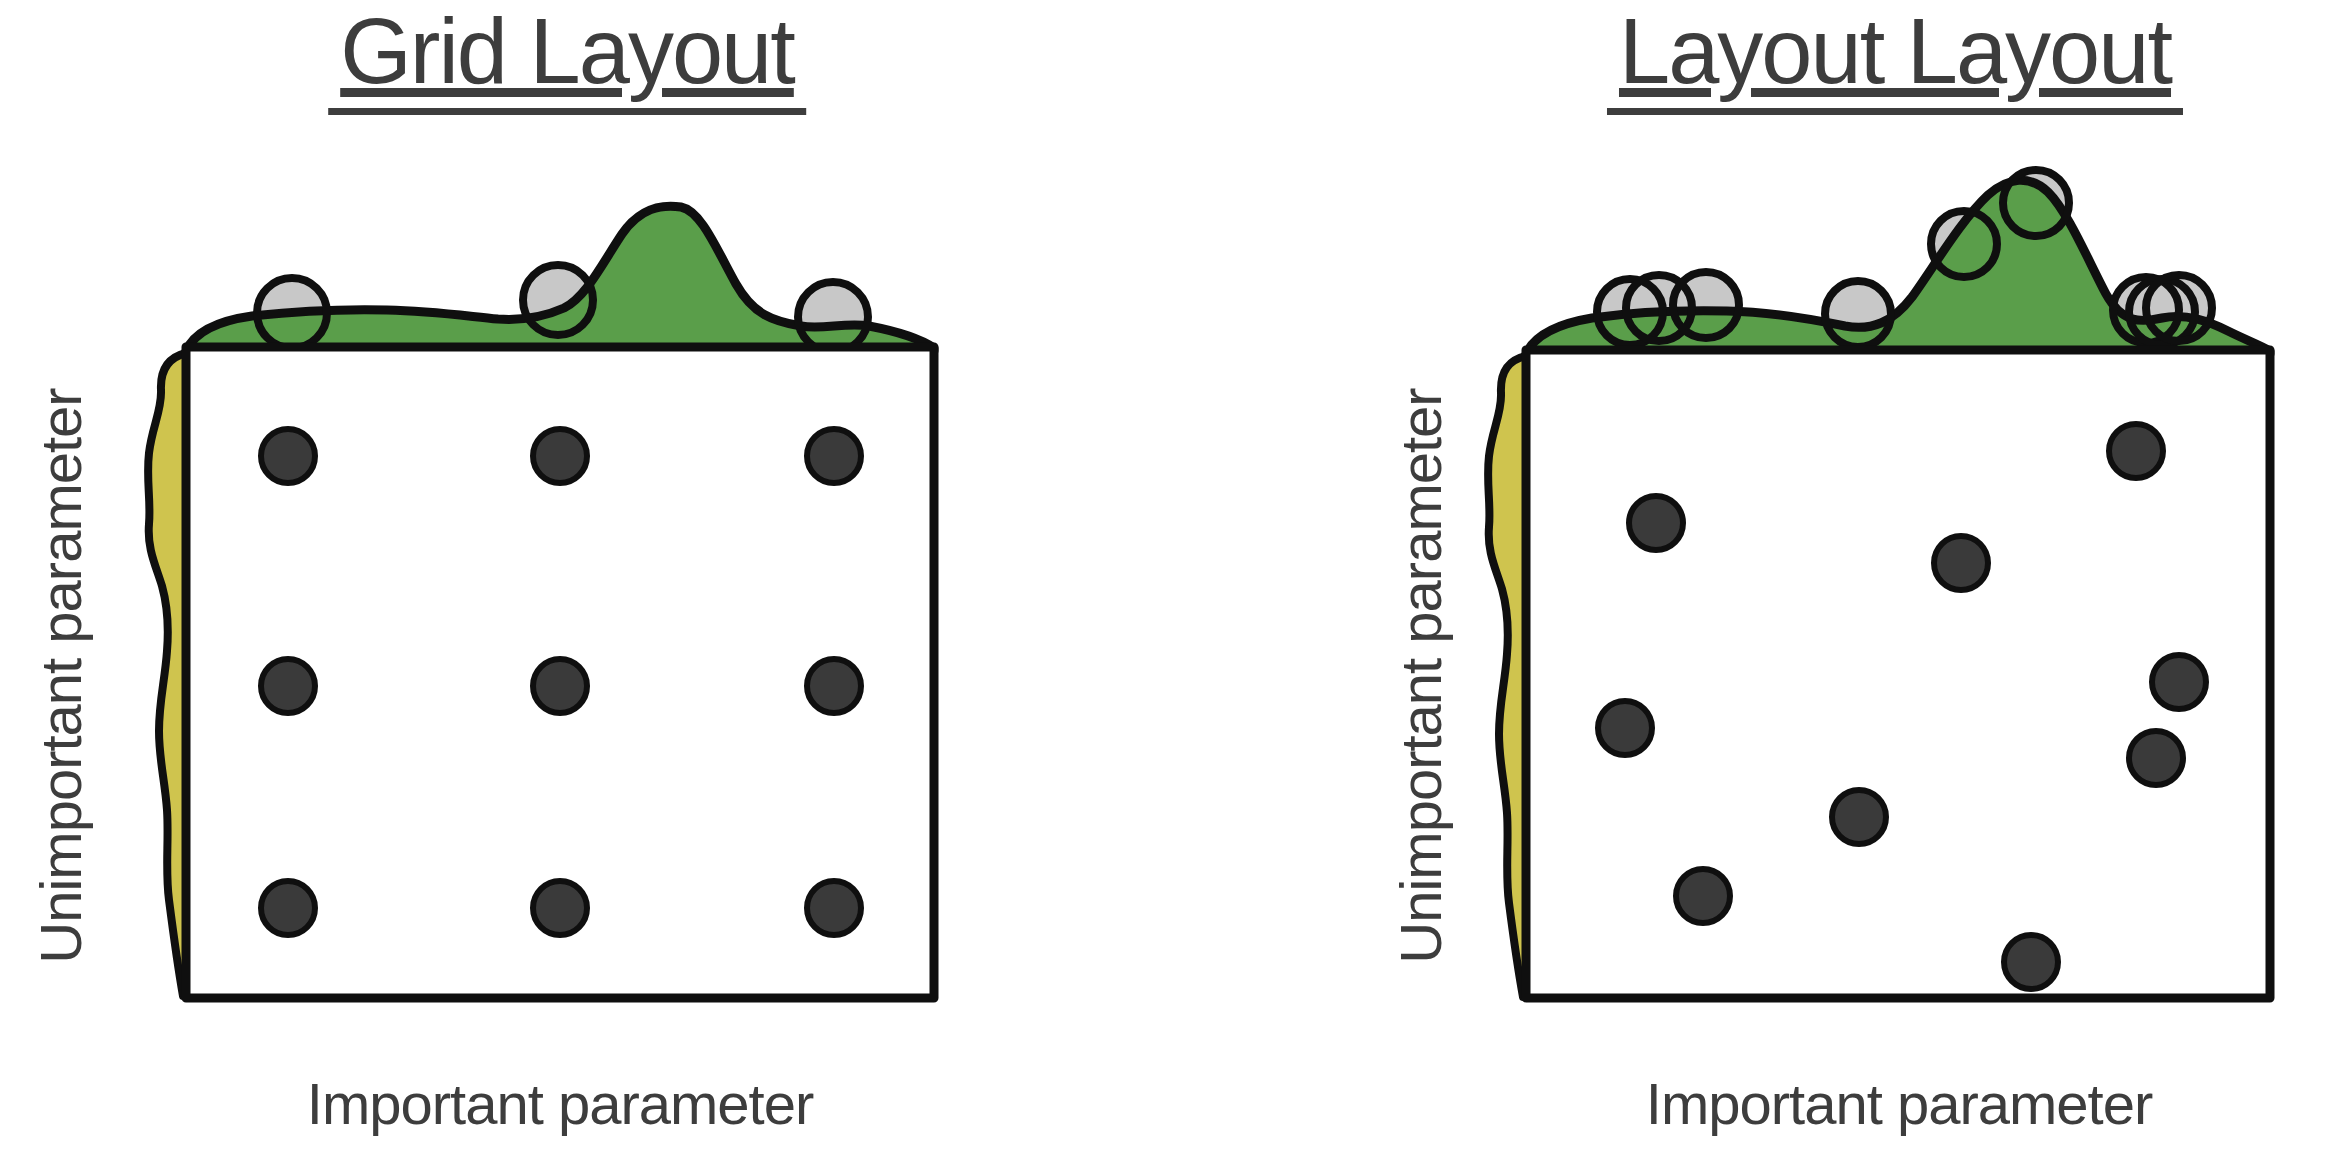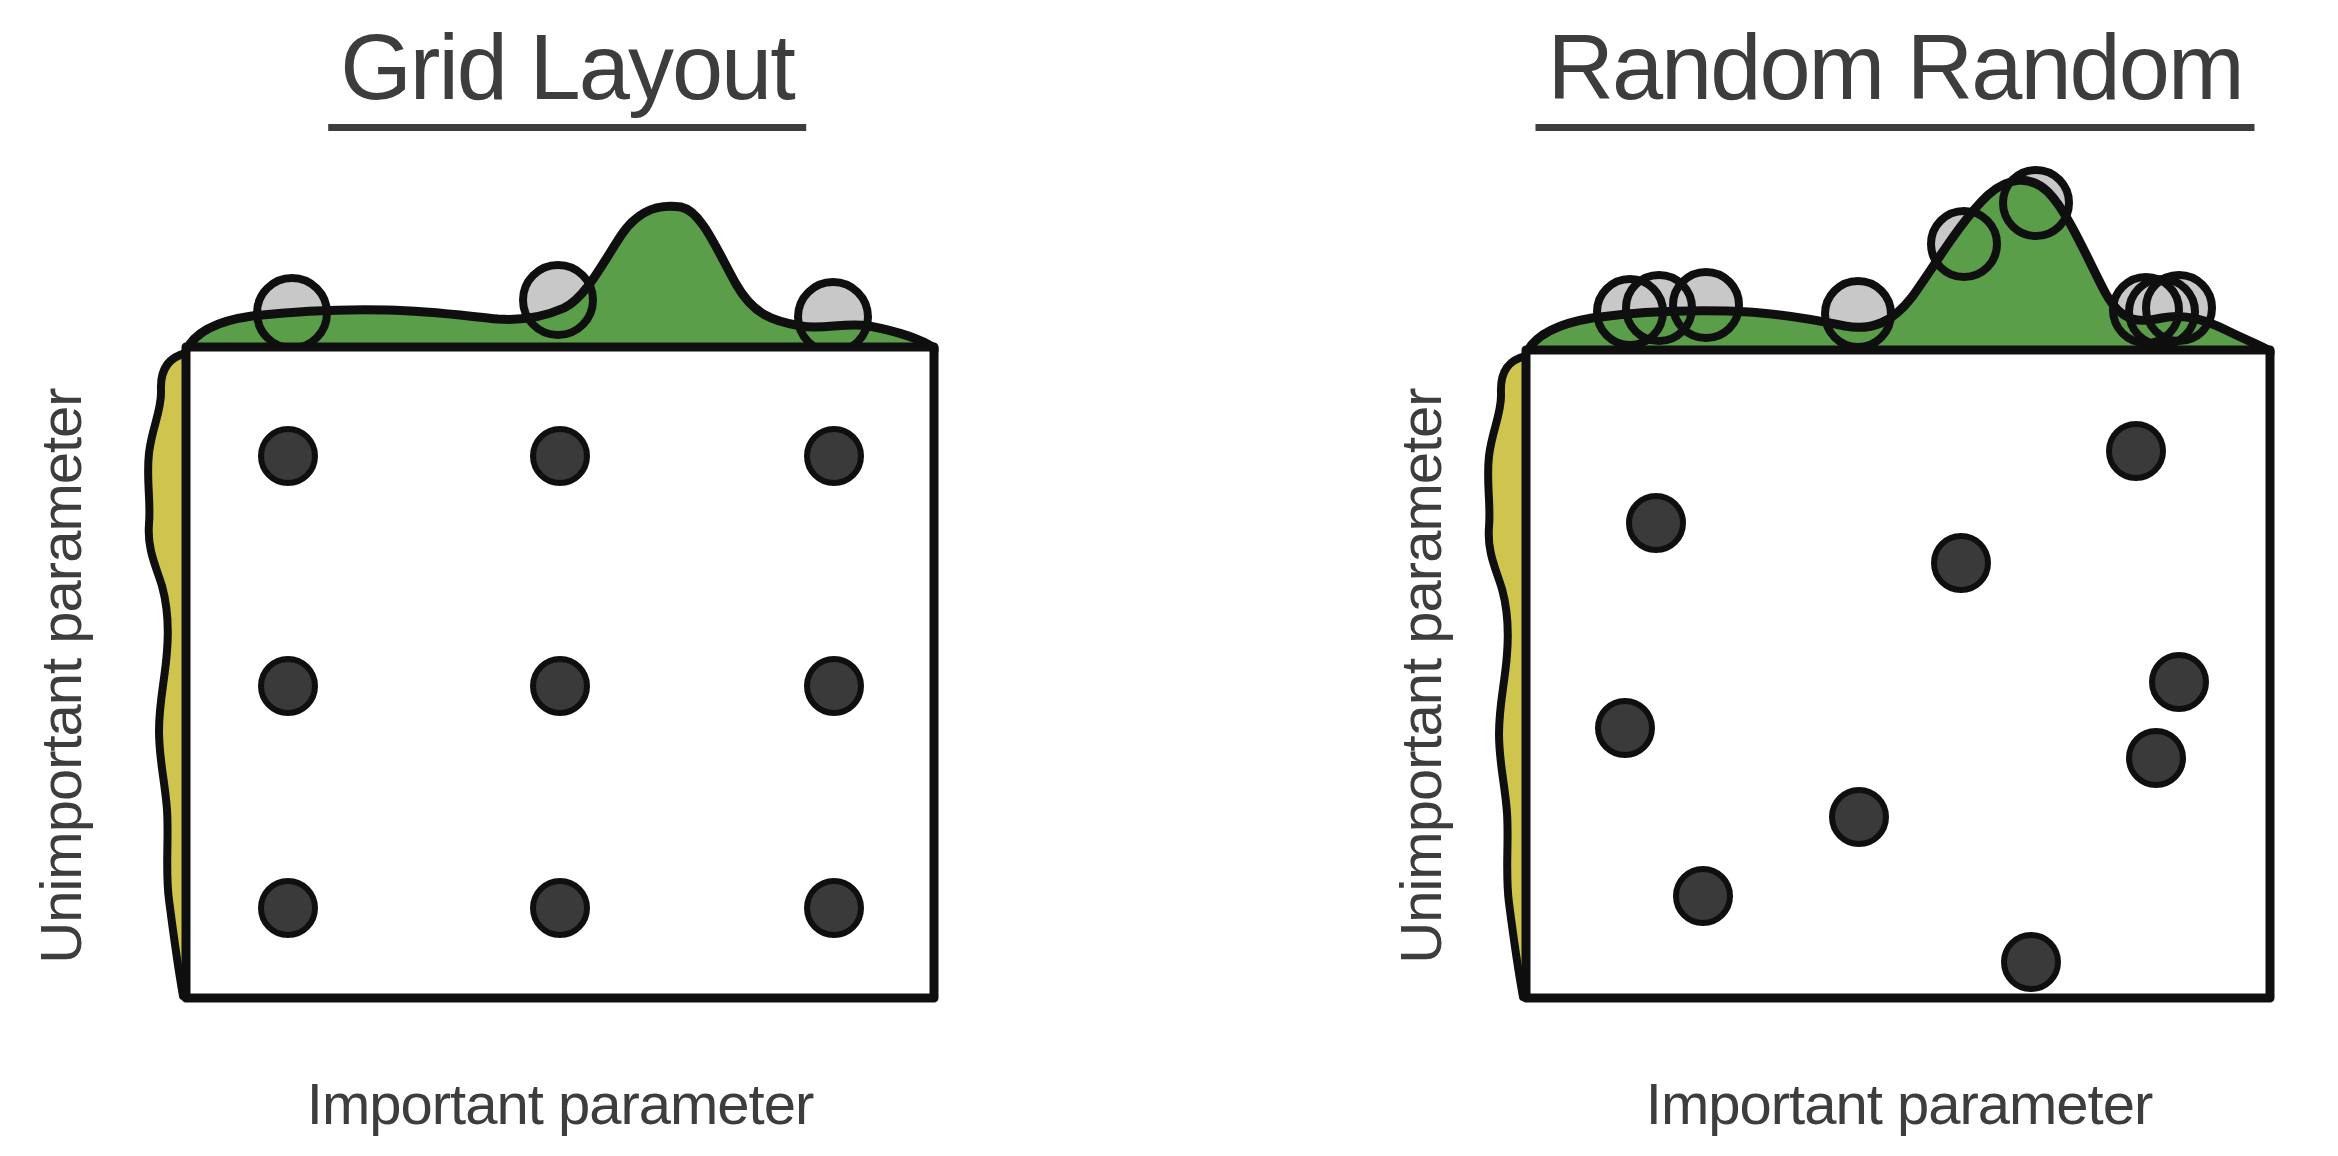--- a/index.html
+++ b/index.html
@@ -17,28 +17,29 @@
     width:2338px;height:1156px;
     background:var(--background);
     overflow:hidden;
     font-family:"Liberation Sans", sans-serif;
     color:var(--text-color);
   }
   .figure svg{position:absolute;left:0;top:0;width:2338px;height:1156px;display:block;}
 
   .panel-title{
     position:absolute;
-    top:20px;
+    top:4px;
     transform:translateX(-50%);
     font-size:92px;
     line-height:1.04;
     letter-spacing:-2px;
     white-space:nowrap;
     padding:0 12px 8px 12px;
     border-bottom:7px solid currentColor;
+    text-decoration:underline;
   }
   .panel-title.left{left:567px;}
   .panel-title.right{left:1895px;}
 
   .xlabel{
     position:absolute;
     top:1070px;
     transform:translateX(-50%);
     font-size:58px;
     white-space:nowrap;
@@ -170,21 +171,21 @@
         <circle cx="2179" cy="682" r="27"></circle>
         <circle cx="1625" cy="728" r="27"></circle>
         <circle cx="2156" cy="758" r="27"></circle>
         <circle cx="1859" cy="817" r="27"></circle>
         <circle cx="1703" cy="896" r="27"></circle>
         <circle cx="2031" cy="962" r="27"></circle>
       </g>
   </svg>
 
   <div class="panel-title left">Grid Layout</div>
-  <div class="panel-title right">Random Random</div>
+  <div class="panel-title right">Layout Layout</div>
 
   <div class="ylabel left">Unimportant parameter</div>
   <div class="ylabel right">Unimportant parameter</div>
 
   <div class="xlabel left">Important parameter</div>
   <div class="xlabel right">Important parameter</div>
 
 </div>
 
 </body></html>

